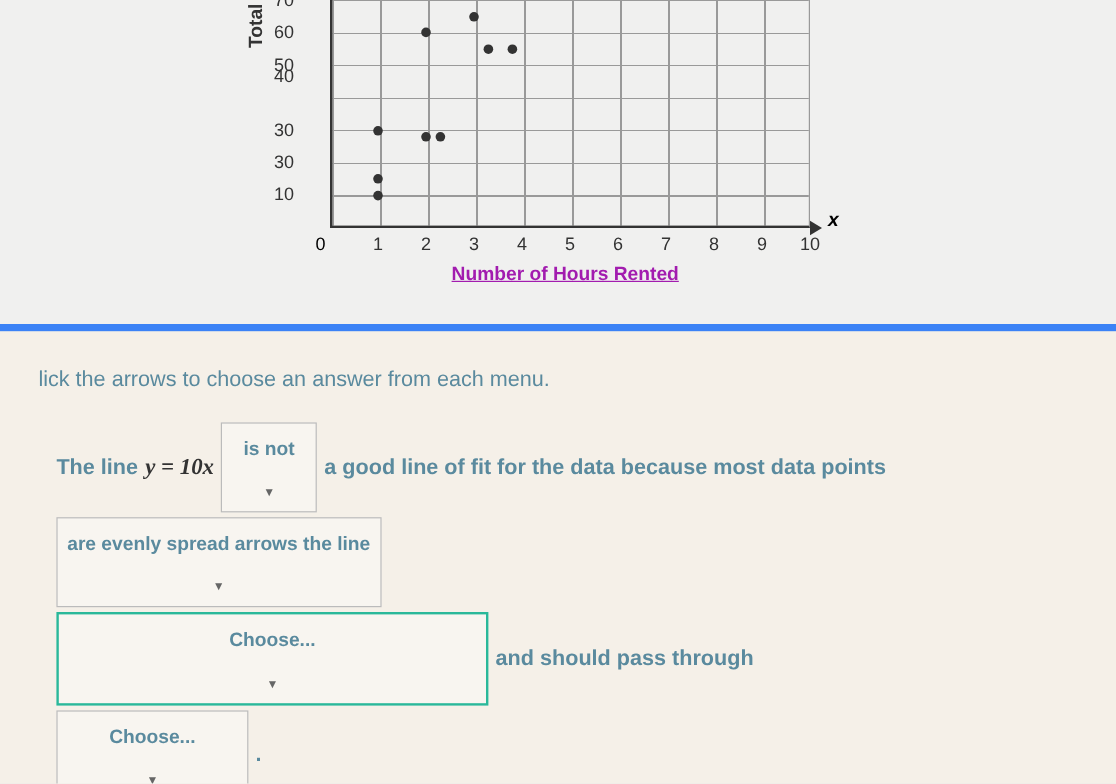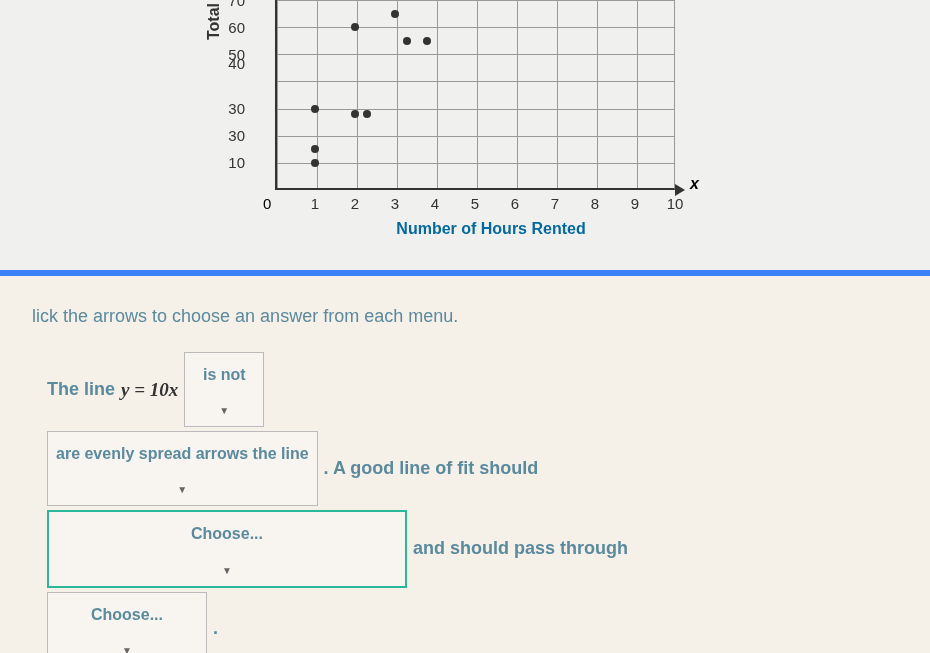--- a/index.html
+++ b/index.html
@@ -64,27 +64,28 @@
       left: 60px;
       top: 195px;
       width: 400px;
       font-size: 15px;
       color: #333;
       font-weight: 500;
     }
     .x-tick { position: absolute; transform: translateX(-50%); }
     .x-axis-label {
       position: absolute;
-      left: 76px;
+      left: 56px;
       top: 220px;
       width: 400px;
       text-align: center;
       font-size: 16px;
       font-weight: bold;
-      color: #0369a1;
+      color: #a21caf;
+      text-decoration: underline;
     }
     .x-var {
       position: absolute;
       left: 475px;
       top: 175px;
       font-style: italic;
       font-weight: bold;
       font-size: 16px;
     }
     .arrow-x {
@@ -236,27 +237,27 @@
 <div class="question-section">
   <div class="instruction">lick the arrows to choose an answer from each menu.</div>
   <div class="question-body">
     <div class="line">
       <span>The line</span>
       <span class="math">y = 10x</span>
       <span class="dropdown">
         <span>is not</span>
         <span class="dd-arrow">▼</span>
       </span>
+      <span>a good line of fit for the data because most data points</span>
     </div>
     <div class="line">
       <span class="dropdown">
         <span>are evenly spread arrows the line</span>
         <span class="dd-arrow">▼</span>
       </span>
-      <span>. A good line of fit should</span>
     </div>
     <div class="line">
       <span class="dropdown highlighted">
         <span>Choose...</span>
         <span class="dd-arrow">▼</span>
       </span>
       <span>and should pass through</span>
     </div>
     <div class="line">
       <span class="dropdown wide2">

